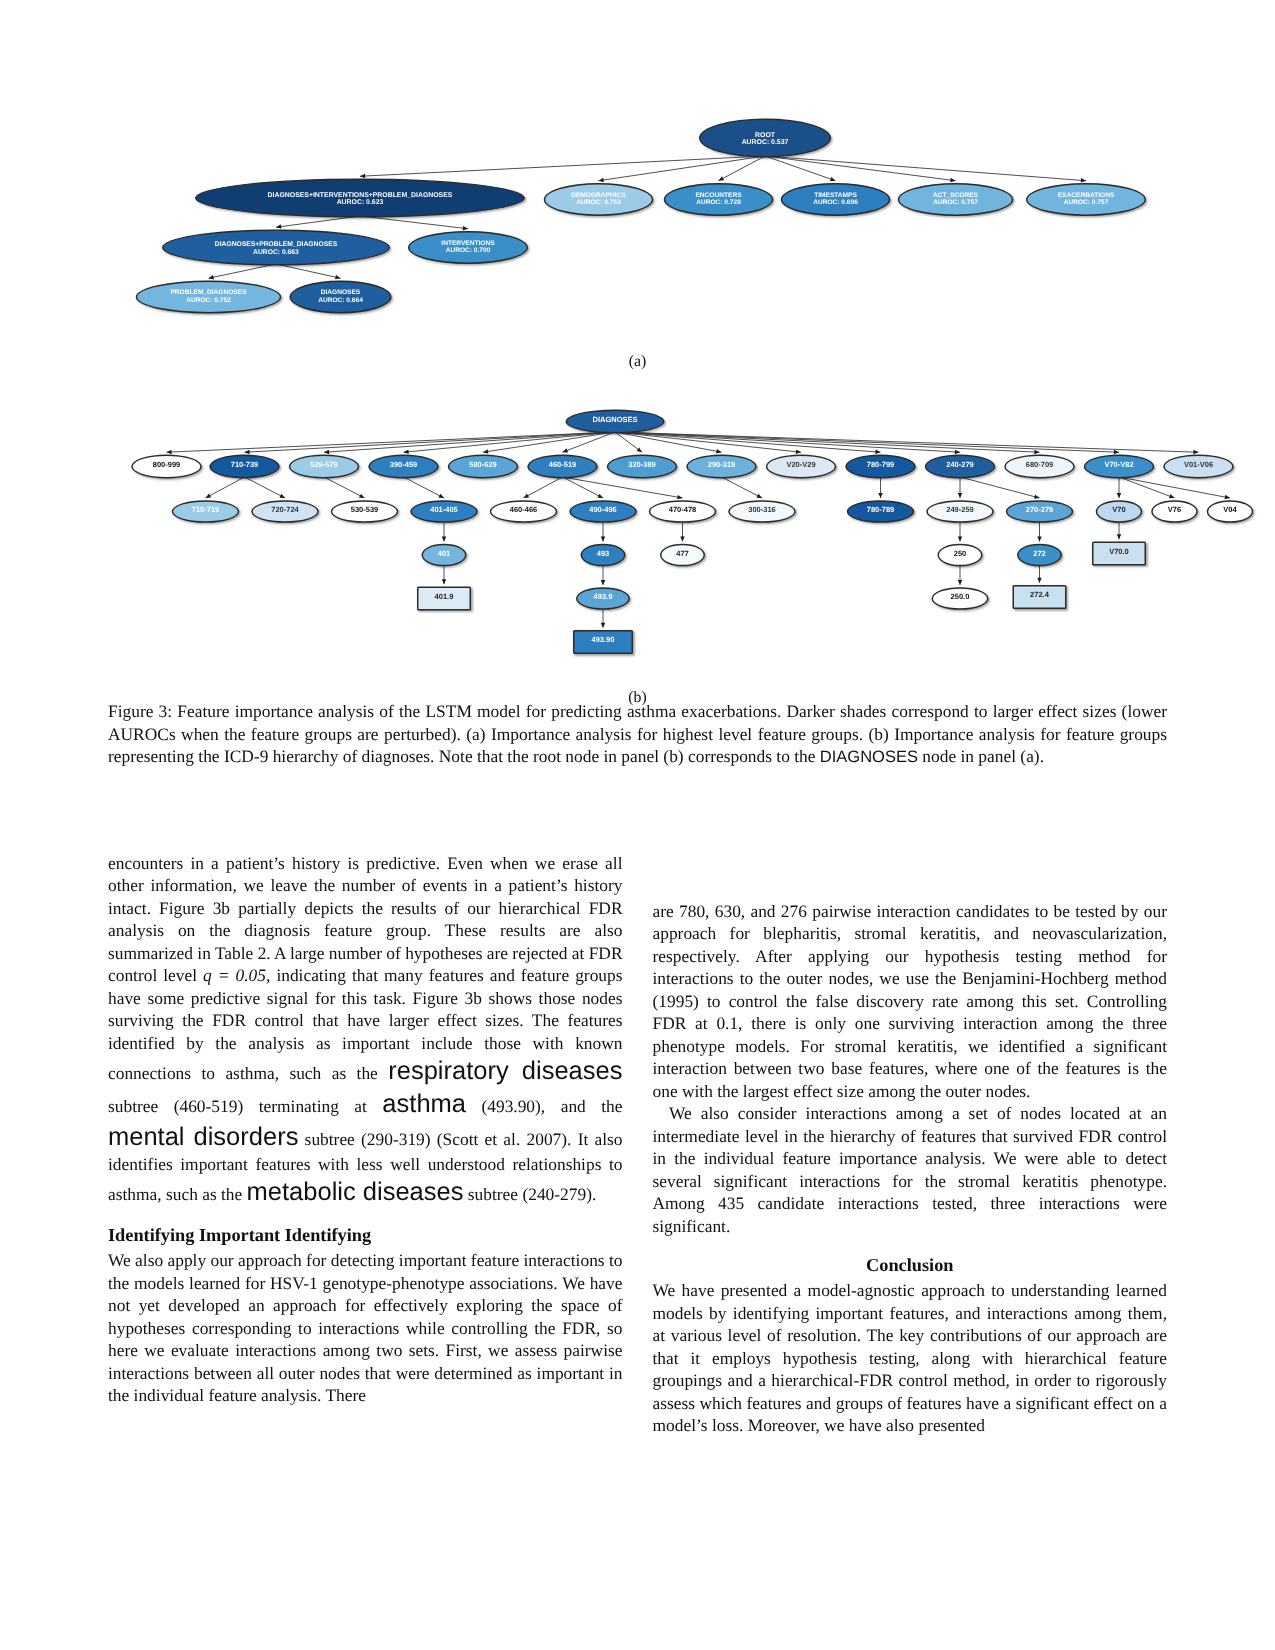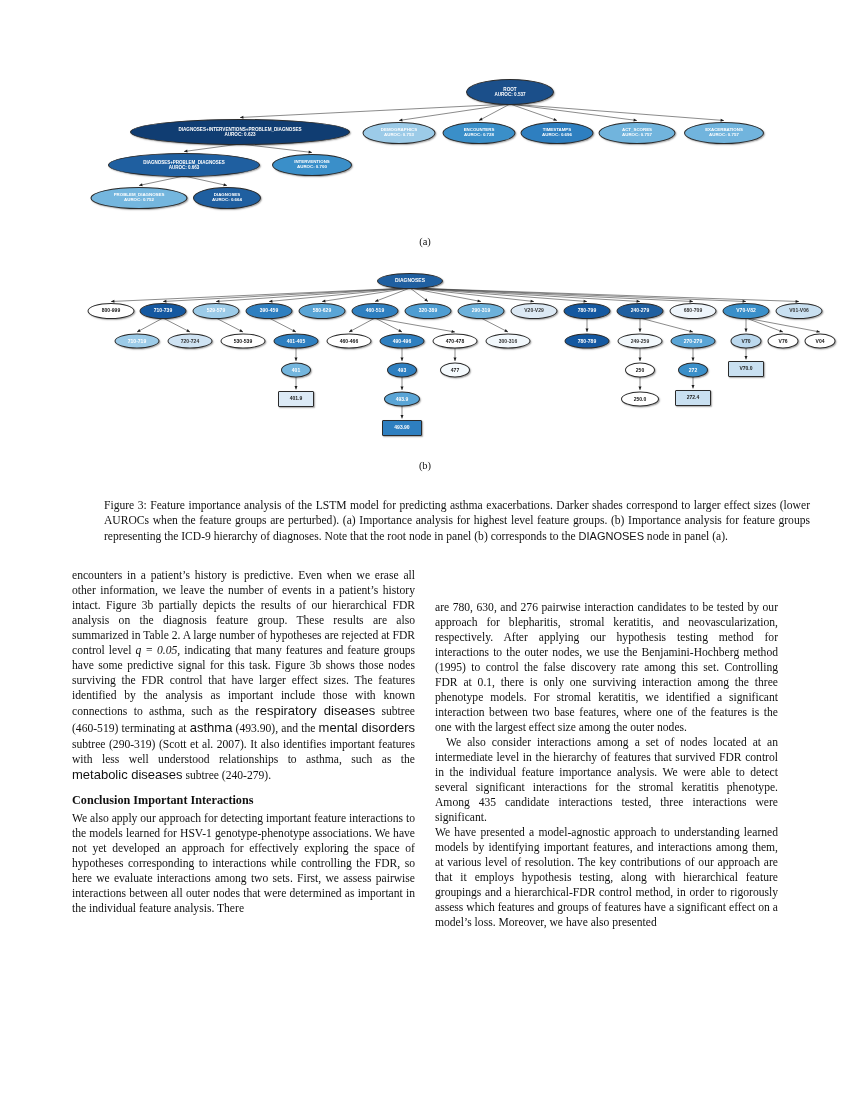--- a/index.html
+++ b/index.html
@@ -25,37 +25,37 @@
         white-space:pre-line;}
   .ellipse{border-radius:50%;}
   .rect{border-radius:1px;}
 
   .panel-label{position:absolute;width:850px;text-align:center;
                font-family:"Liberation Serif", serif;font-size:10.5px;}
   #label-a{top:236px;}
   #label-b{top:460px;}
 
   
-  .caption{position:absolute;left:72px;top:499px;width:706px;
+  .caption{position:absolute;left:72px;top:468px;width:706px;
            font-size:11.6px;line-height:1.285;text-align:justify;
-           text-justify:inter-word;margin-left:32px;}
+           text-justify:inter-word;}
   .caption .sans{font-family:"Liberation Sans", sans-serif;font-size:11px;}
 
   
   .col{position:absolute;top:568px;width:343px;
        font-size:11.6px;line-height:1.295;text-align:justify;
        text-justify:inter-word;}
   #col-left{left:72px;}
   #col-right{left:435px;margin-top:32px;}
   .col p{margin:0;text-indent:0;}
   .col p.ind{text-indent:11px;}
   .col h3{font-size:12.2px;font-weight:bold;margin:10px 0 2.5px 0;
           text-align:left;line-height:1.2;}
   .col h3.ctr{text-align:center;margin-top:11px;}
-  .sans{font-family:"Liberation Sans", sans-serif;font-size:13px;}
+  .sans{font-family:"Liberation Sans", sans-serif;font-size:17px;}
   .mathit{font-family:"Liberation Serif", serif;font-style:italic;}
 </style>
 </head>
 <body>
 
 <div class="page">
 
   <div class="figure">
 
     <div class="panel" id="panel-a">
@@ -234,23 +234,24 @@
     </div>
     <div class="panel-label" id="label-b">(b)</div>
   </div>
 
   <div class="caption">
     <span>Figure 3: Feature importance analysis of the LSTM model for predicting asthma exacerbations. Darker shades correspond to larger effect sizes (lower AUROCs when the feature groups are perturbed). (a) Importance analysis for highest level feature groups. (b) Importance analysis for feature groups representing the ICD-9 hierarchy of diagnoses. Note that the root node in panel (b) corresponds to the </span><span class="sans">DIAGNOSES</span><span> node in panel (a).</span>
   </div>
 
   <div class="col" id="col-left">
     <p><span>encounters in a patient’s history is predictive. Even when we erase all other information, we leave the number of events in a patient’s history intact. Figure 3b partially depicts the results of our hierarchical FDR analysis on the diagnosis feature group. These results are also summarized in Table 2. A large number of hypotheses are rejected at FDR control level </span><span class="mathit">q = 0.05</span><span>, indicating that many features and feature groups have some predictive signal for this task. Figure 3b shows those nodes surviving the FDR control that have larger effect sizes. The features identified by the analysis as important include those with known connections to asthma, such as the </span><span class="sans">respiratory diseases</span><span> subtree (460-519) terminating at </span><span class="sans">asthma</span><span> (493.90), and the </span><span class="sans">mental disorders</span><span> subtree (290-319) (Scott et al. 2007). It also identifies important features with less well understood relationships to asthma, such as the </span><span class="sans">metabolic diseases</span><span> subtree (240-279).</span></p>
-    <h3>Conclusion Important Interactions</h3>
+    <h3>Identifying Important Identifying</h3>
     <p>We also apply our approach for detecting important feature interactions to the models learned for HSV-1 genotype-phenotype associations. We have not yet developed an approach for effectively exploring the space of hypotheses corresponding to interactions while controlling the FDR, so here we evaluate interactions among two sets. First, we assess pairwise interactions between all outer nodes that were determined as important in the individual feature analysis. There</p>
   </div>
 
   <div class="col" id="col-right">
     <p>are 780, 630, and 276 pairwise interaction candidates to be tested by our approach for blepharitis, stromal keratitis, and neovascularization, respectively. After applying our hypothesis testing method for interactions to the outer nodes, we use the Benjamini-Hochberg method (1995) to control the false discovery rate among this set. Controlling FDR at 0.1, there is only one surviving interaction among the three phenotype models. For stromal keratitis, we identified a significant interaction between two base features, where one of the features is the one with the largest effect size among the outer nodes.</p>
     <p class="ind">We also consider interactions among a set of nodes located at an intermediate level in the hierarchy of features that survived FDR control in the individual feature importance analysis. We were able to detect several significant interactions for the stromal keratitis phenotype. Among 435 candidate interactions tested, three interactions were significant.</p>
+    <h3 class="ctr">Conclusion</h3>
     <p>We have presented a model-agnostic approach to understanding learned models by identifying important features, and interactions among them, at various level of resolution. The key contributions of our approach are that it employs hypothesis testing, along with hierarchical feature groupings and a hierarchical-FDR control method, in order to rigorously assess which features and groups of features have a significant effect on a model’s loss. Moreover, we have also presented</p>
   </div>
 
 </div>
 
 </body></html>

